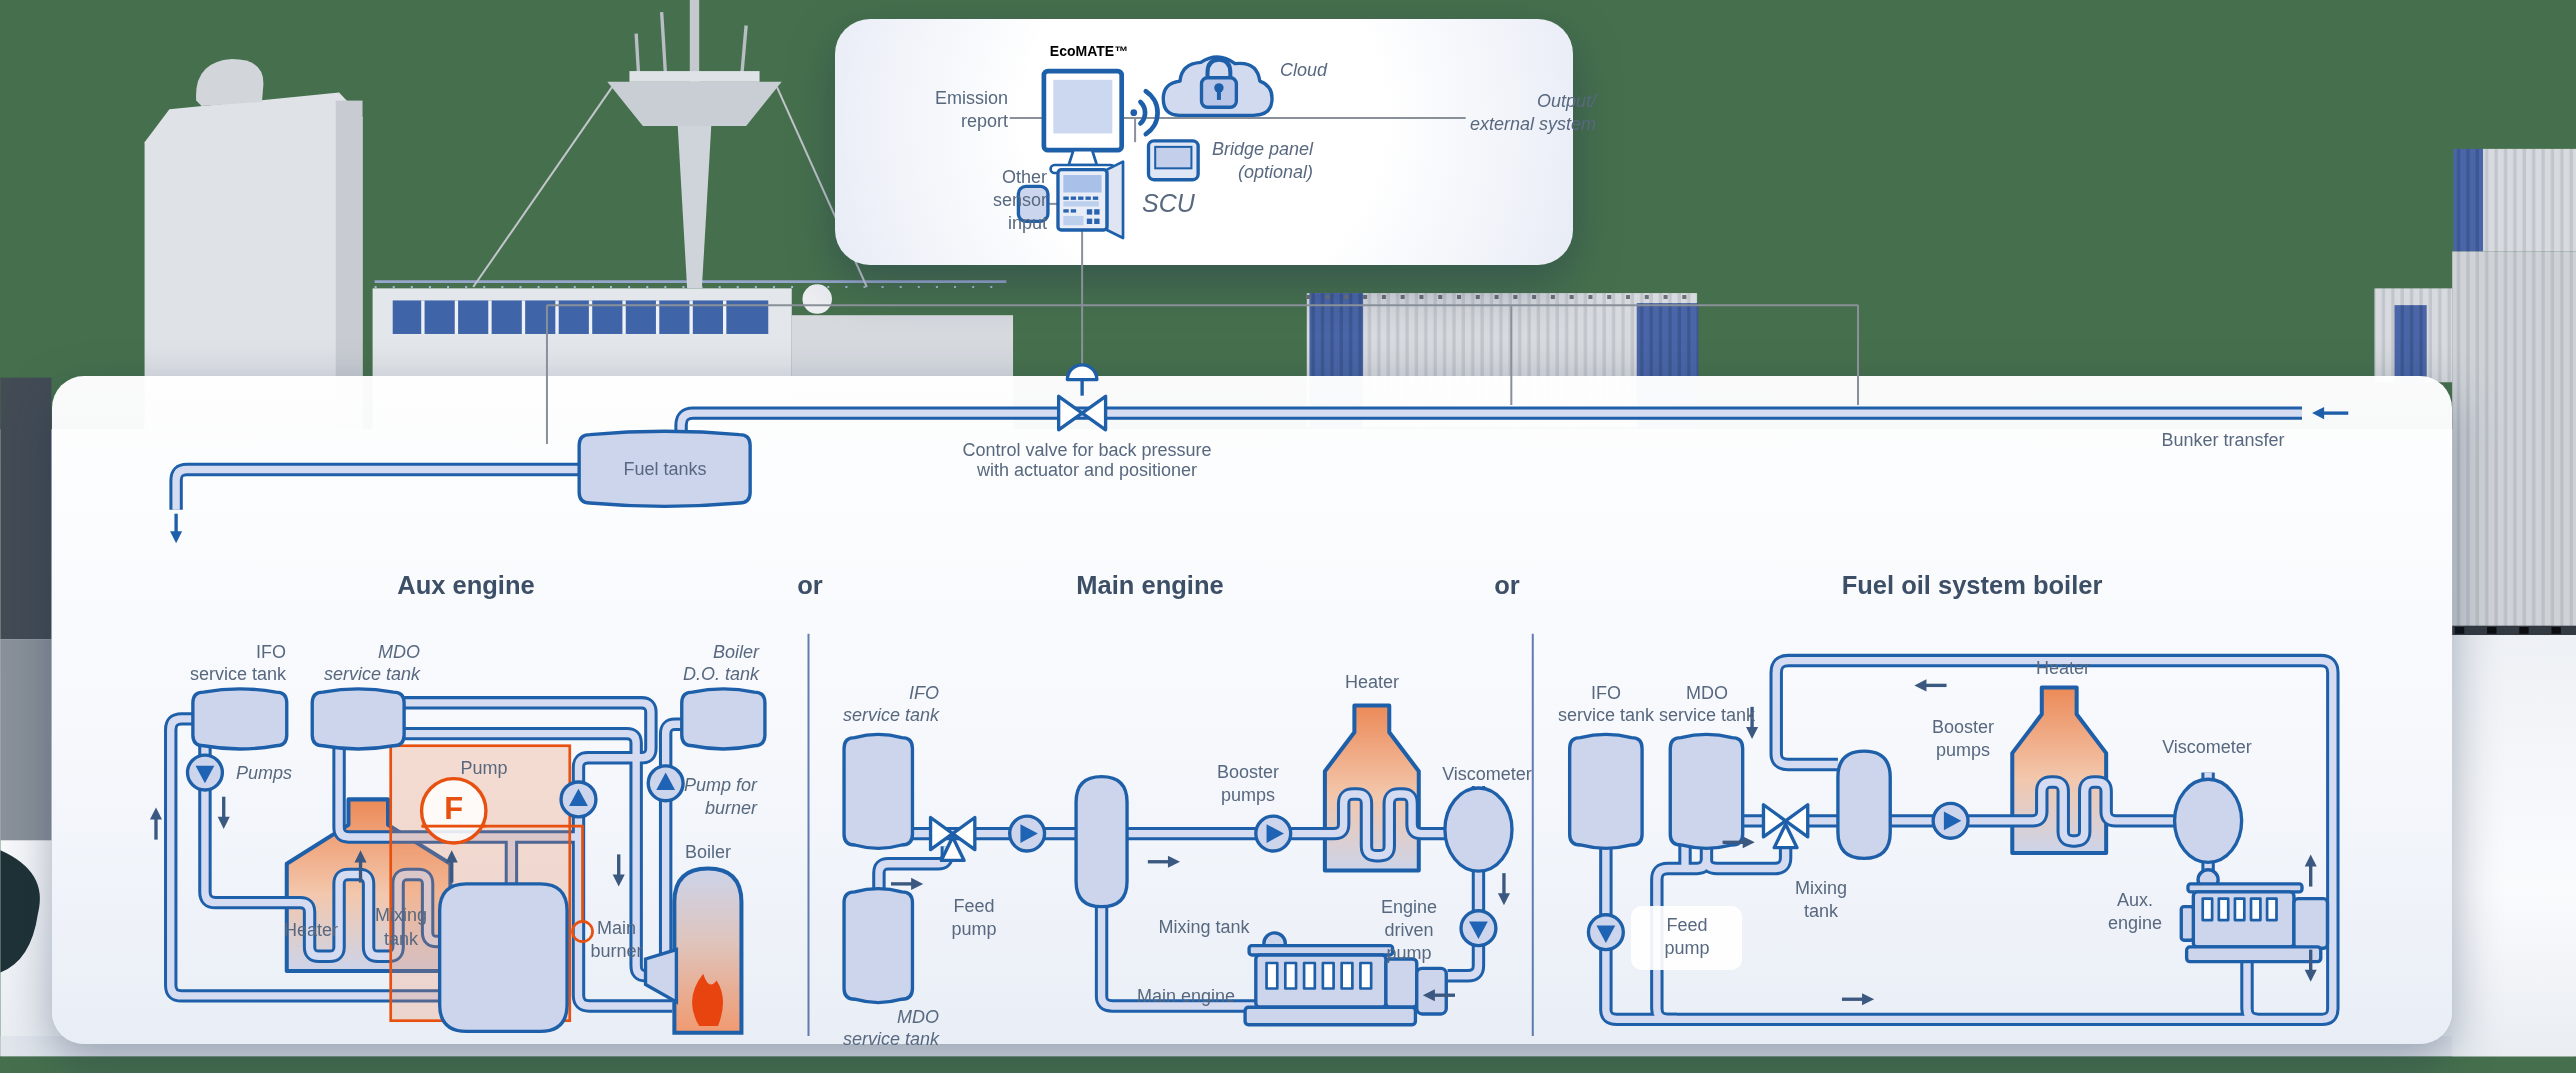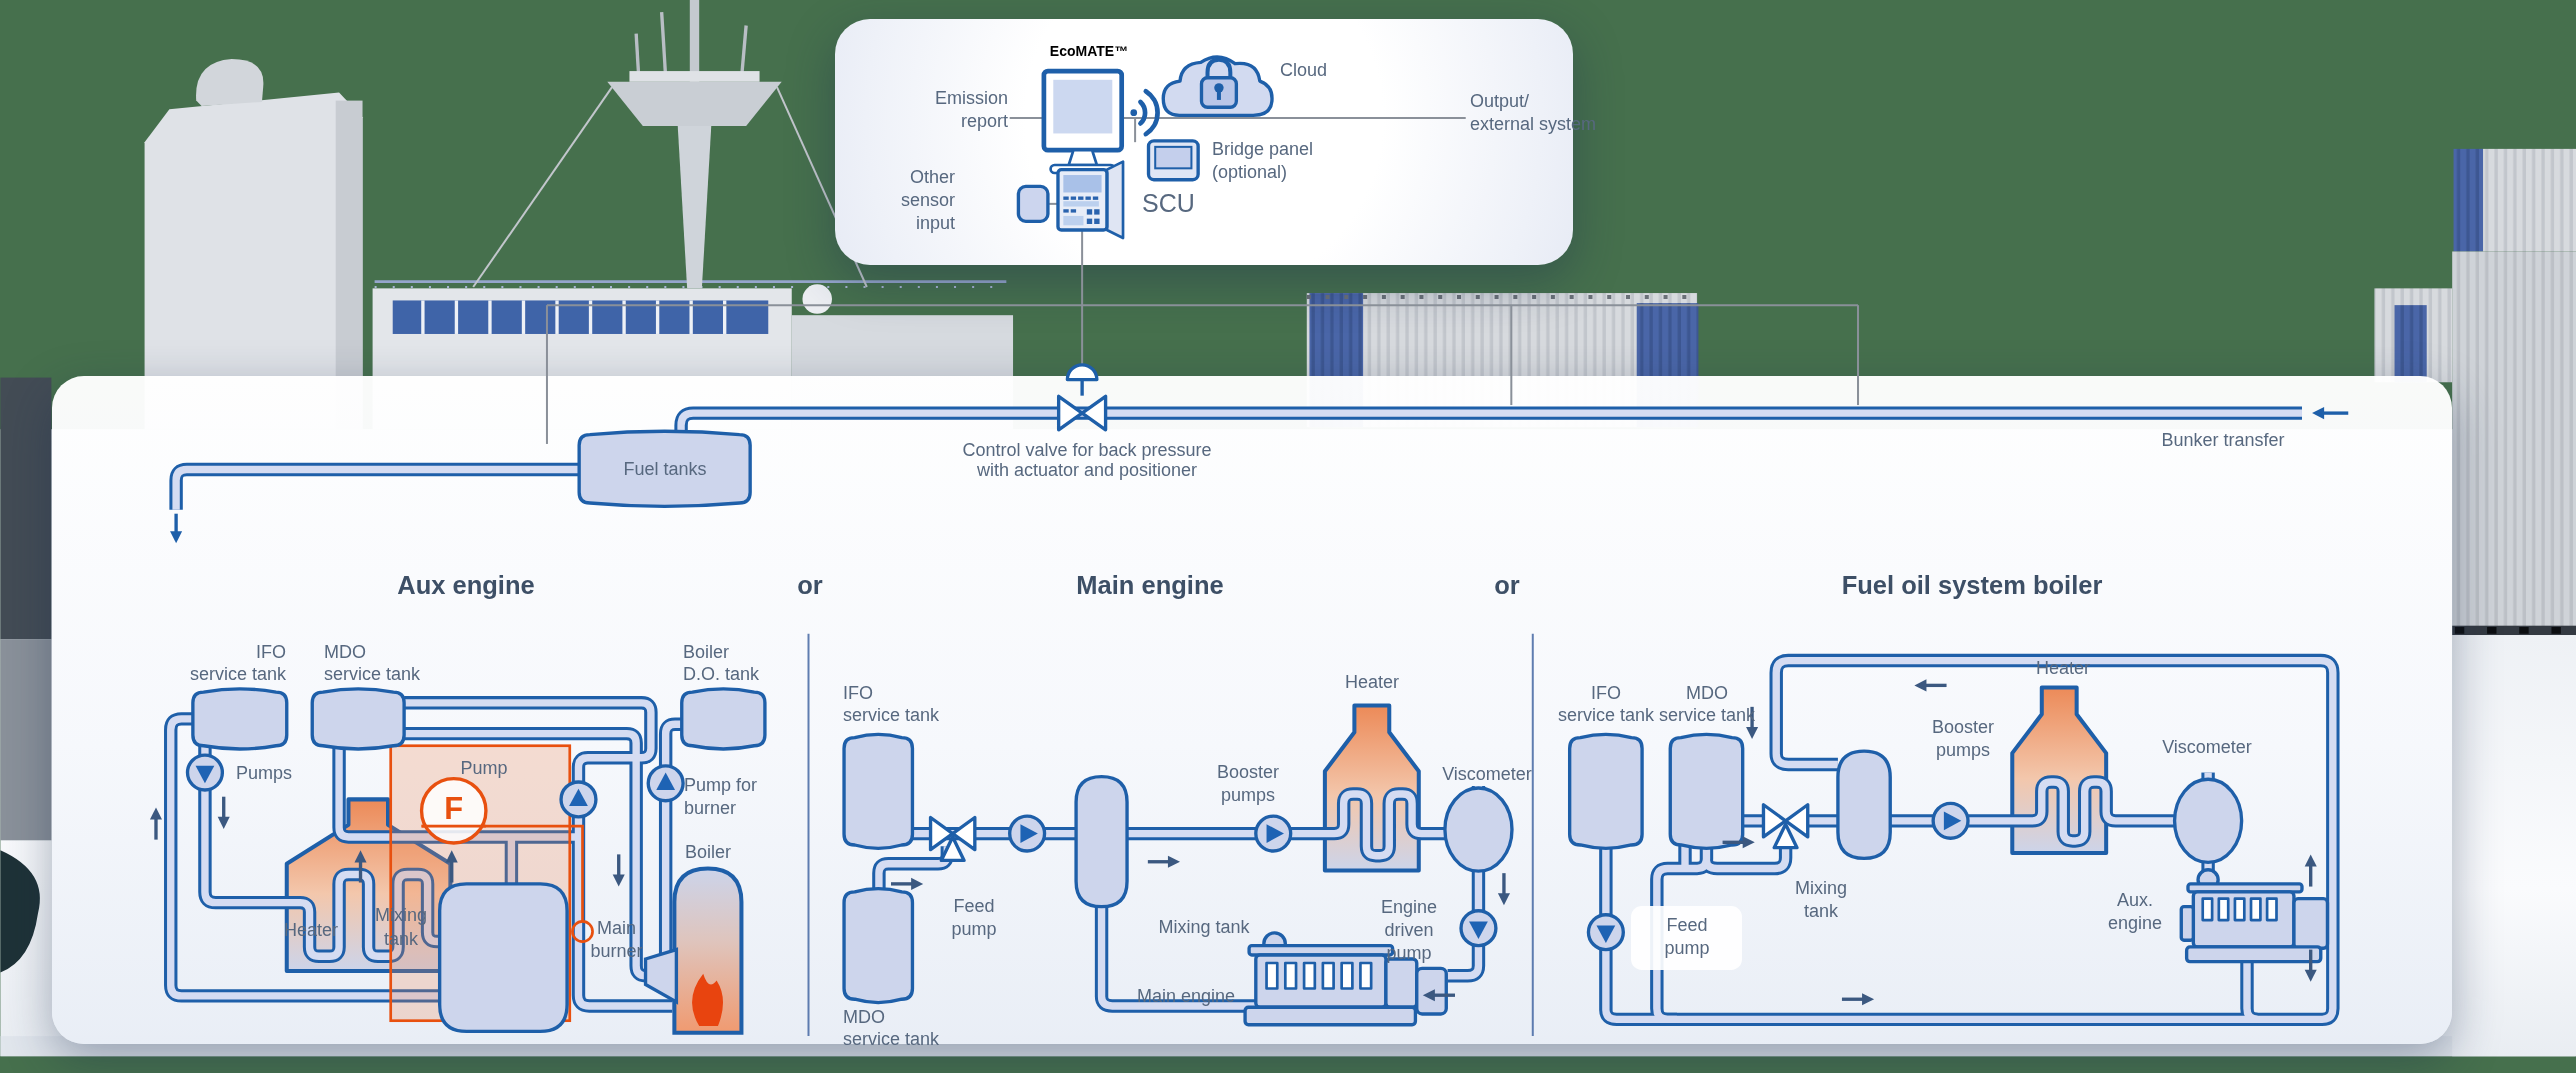--- a/index.html
+++ b/index.html
@@ -8,21 +8,21 @@
   svg{position:absolute;left:0;top:0;overflow:visible;}
   #ship{z-index:1;}
   .panel{position:absolute;border-radius:32px;z-index:5;
          background:linear-gradient(180deg,rgba(255,255,255,.97) 0%,rgba(246,248,252,.96) 55%,rgba(233,238,246,.96) 100%);
          box-shadow:0 16px 47px rgba(25,45,75,.38);}
   #ecoPanel{left:835px;top:19px;width:738px;height:246px;border-radius:35px;
          background:radial-gradient(circle at 50% 40%,#ffffff 45%,#eef1f8 85%,#e7ebf5 100%);}
   #diagram{z-index:20;}
   .lbl{position:absolute;z-index:30;color:#57687f;font-size:18px;line-height:23px;white-space:nowrap;}
   .cc{transform:translate(-50%,-50%);text-align:center;}
-  .ll{transform:translate(0,-50%);text-align:left;}
+  .ll{transform:translate(0,-50%);text-align:right;font-style:italic;}
   .rr{transform:translate(-100%,-50%);text-align:right;}
   .hdr{font-size:25.5px;font-weight:600;color:#3d4f66;}
   .eco-t{font-size:14px;font-weight:600;color:#000000;}
   .scu-t{font-size:25px;}
   .feedbox{position:absolute;z-index:29;left:1631px;top:906px;width:111px;height:64px;background:rgba(255,255,255,.92);border-radius:10.7px;}
   .pp{fill:none;stroke:#1e5fa9;stroke-width:20;stroke-linejoin:round;stroke-linecap:butt;}
   .pi{fill:none;stroke:#d5dcf2;stroke-width:11;stroke-linejoin:round;stroke-linecap:butt;}
   .gray{fill:none;stroke:#8a9099;stroke-width:3;}
   .comp{fill:#cdd5ec;stroke:#1e5fa9;stroke-width:5;}
   .white{fill:#ffffff;stroke:#1e5fa9;stroke-width:5;stroke-linejoin:round;}
@@ -498,21 +498,21 @@
   <div class="lbl ll" style="left:1280px;top:70px;">Cloud</div>
   <div class="lbl ll" style="left:1470px;top:113px;">
     <div>Output/</div>
       <div>external system</div>
     </div>
   <div class="lbl ll" style="left:1212px;top:161px;">
     <div>Bridge panel</div>
       <div>(optional)</div>
     </div>
   <div class="lbl ll scu-t" style="left:1142px;top:203px;">SCU</div>
-  <div class="lbl rr" style="left:955px;top:200px;">
+  <div class="lbl rr" style="left:1047px;top:200px;">
     <div>Other</div>
       <div>sensor</div>
       <div>input</div>
     </div>
 
   <div class="lbl cc" style="left:665px;top:469px;">Fuel tanks</div>
   <div class="lbl cc" style="left:1087px;top:460px;line-height:20px;">
     <div>Control valve for back pressure</div>
       <div>with actuator and positioner</div>
     </div>

